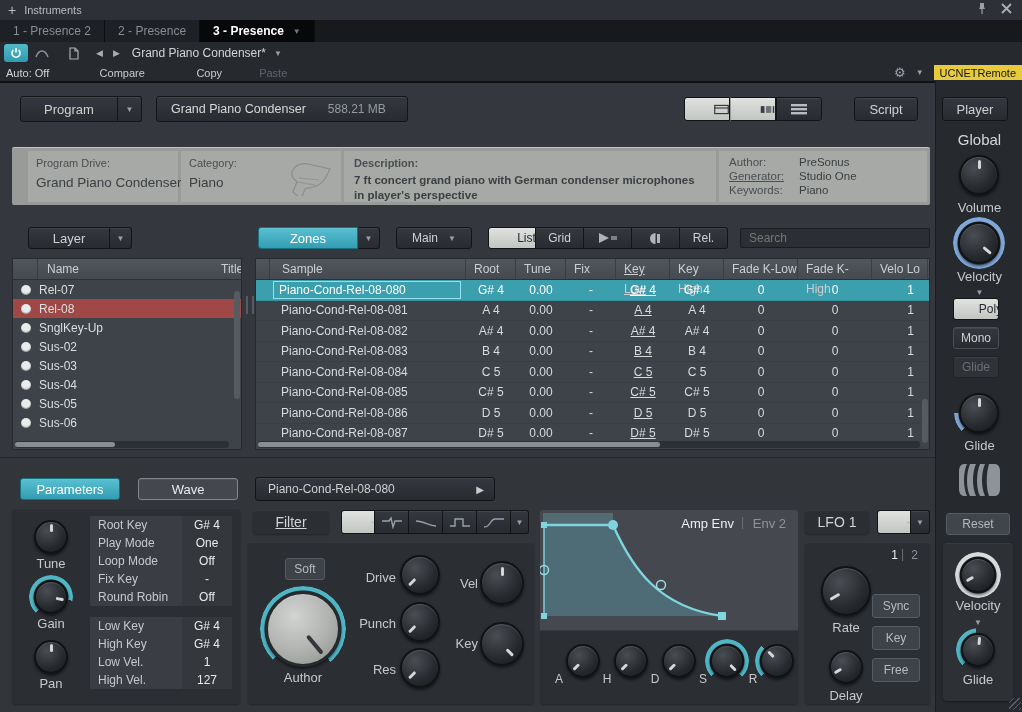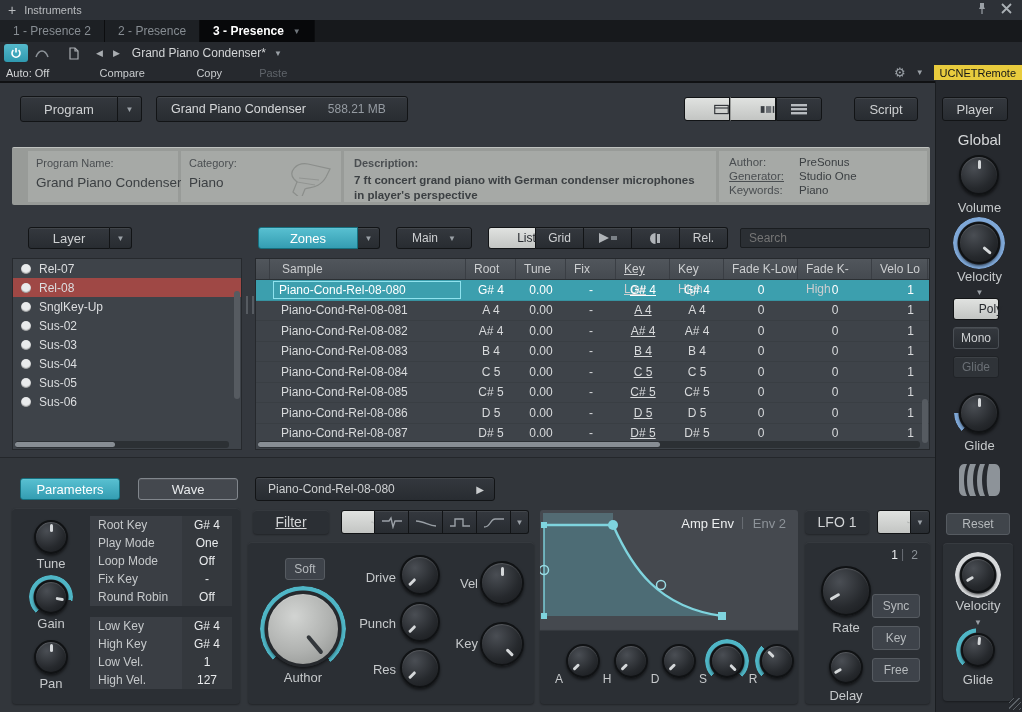--- a/index.html
+++ b/index.html
@@ -195,21 +195,21 @@
     </div>
   </div>
   <div class="btn abs" style="left:854px;top:97px;width:64px;height:24px;font-size:13px;">
     <span>Script</span>
   </div>
 
   <div class="abs" style="left:12px;top:147px;width:918px;height:58px;background:#989b98;border-radius:2px;
        border-top:1px solid #bfc2bf;display:flex;align-items:stretch;padding:3px;box-sizing:border-box;gap:3px;">
     <div style="width:10px;"></div>
     <div style="width:150px;background:#a6a9a6;padding:6px 8px;box-sizing:border-box;">
-      <div style="font-size:11px;color:#4a4e51;">Program Name:</div>
+      <div style="font-size:11px;color:#4a4e51;">Program Drive:</div>
       <div style="font-size:13.5px;color:#3c4043;margin-top:6px;white-space:nowrap;">Grand Piano Condenser</div>
     </div>
     <div style="width:160px;background:#a6a9a6;padding:6px 8px;box-sizing:border-box;position:relative;">
       <div style="font-size:11px;color:#4a4e51;">Category:</div>
       <div style="font-size:13.5px;color:#3c4043;margin-top:6px;">Piano</div>
       <svg style="position:absolute;right:6px;top:5px;" width="52" height="40" viewBox="0 0 52 40">
         <path d="M10 36l4-10-3-3c-6-7 2-17 14-15l22 5-4 8c-6 11-16 10-21 12l-4 10z" fill="none" stroke="#8b8e8b" stroke-width="1.2"></path>
         <path d="M14 26l18 3M16 22l20 2" stroke="#8b8e8b" stroke-width="0.8" fill="none"></path>
       </svg>
     </div>
@@ -236,20 +236,25 @@
   <div class="seg abs" style="left:28px;top:227px;">
     <div class="btn" style="width:82px;height:22px;border-radius:3px 0 0 3px;font-size:13px;">
       <span>Layer</span>
     </div>
     <div class="btn" style="width:22px;height:22px;border-radius:0 3px 3px 0;border-left:none;">
       <span class="caret">▼</span>
     </div>
   </div>
 
   <div class="listpanel" style="left:12px;top:258px;width:230px;height:192px;">
+    <div class="lheader">
+      <span style="width:24px;border-right:1px solid #3a3e44;height:100%;"></span>
+      <span style="padding-left:9px;flex:1;">Name</span>
+      <span style="width:20px;overflow:hidden;white-space:nowrap;">Title</span>
+    </div>
     <div style="height:164px;overflow:hidden;">
 
         <div class="lrow">
           <span class="bullet"></span>
           <span class="lname">Rel-07</span>
         </div>
 
         <div class="lrow selected">
           <span class="bullet"></span>
           <span class="lname">Rel-08</span>

